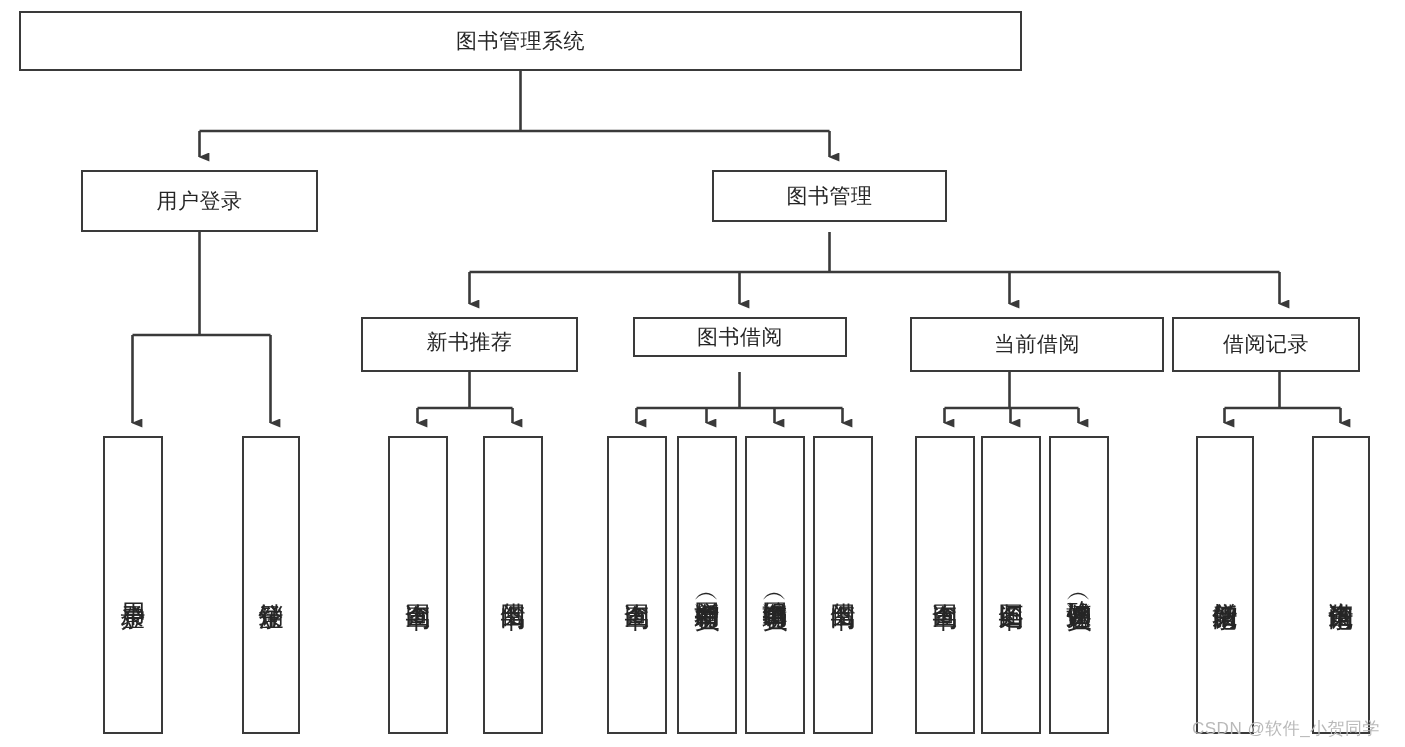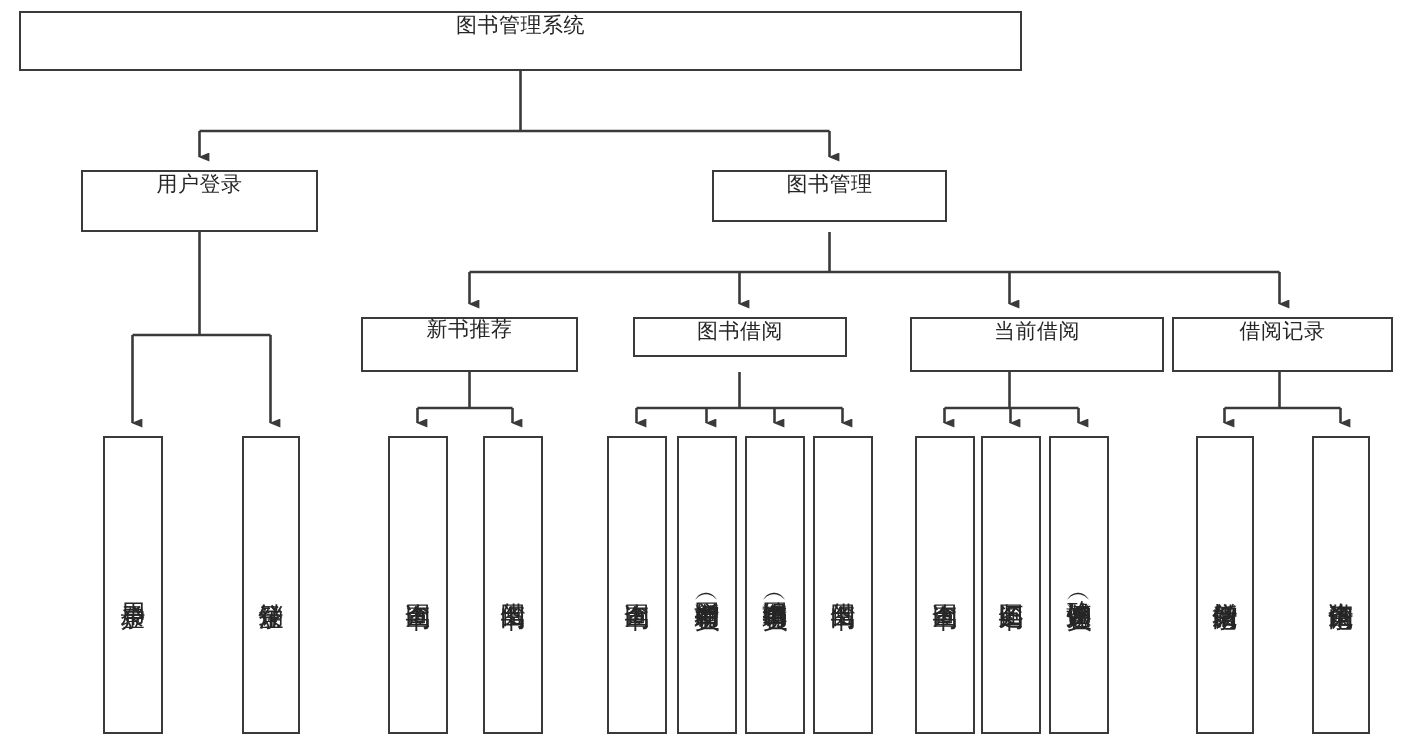--- a/index.html
+++ b/index.html
@@ -24,20 +24,21 @@
     width: 1405px;
     height: 747px;
     pointer-events: none;
   }
   .node {
     position: absolute;
     box-sizing: border-box;
     background: #ffffff;
     border: 2px solid #3a3a3a;
     display: flex;
+    align-items: center;
     justify-content: center;
     color: #262626;
   }
   .node .lbl {
     display: block;
     text-align: center;
     line-height: 1.18;
     letter-spacing: 0.5px;
   }
   .node.horiz .lbl {
@@ -131,21 +132,21 @@
 
   <div class="node horiz" style="left:361px; top:317px; width:217px; height:55px;font-family:Liberation Mono, monospace;">
     <span class="lbl">新书推荐</span>
   </div>
   <div class="node horiz" style="left:633px; top:317px; width:214px; height:40px;">
     <span class="lbl">图书借阅</span>
   </div>
   <div class="node horiz" style="left:910px; top:317px; width:254px; height:55px;">
     <span class="lbl">当前借阅</span>
   </div>
-  <div class="node horiz" style="left:1172px; top:317px; width:221px; height:55px;">
+  <div class="node horiz" style="left:1172px; top:317px; width:188px; height:55px;">
     <span class="lbl">借阅记录</span>
   </div>
 
   <div class="node vert" style="left:103px; top:436px; width:60px; height:298px;">
     <span class="lbl">用户登录</span>
   </div>
   <div class="node vert" style="left:242px; top:436px; width:58px; height:298px;">
     <span class="lbl">注销登录</span>
   </div>
 
@@ -179,14 +180,15 @@
     <span class="lbl">确认归还（管理员）</span>
   </div>
 
   <div class="node vert" style="left:1196px; top:436px; width:58px; height:298px;">
     <span class="lbl">新增借阅记录</span>
   </div>
   <div class="node vert" style="left:1312px; top:436px; width:58px; height:298px;">
     <span class="lbl">查询借阅记录</span>
   </div>
 
+  <div class="watermark" style="left:1192px; top:717px;">CSDN @软件_小贺同学</div>
 
 </div>
 
 </body></html>

